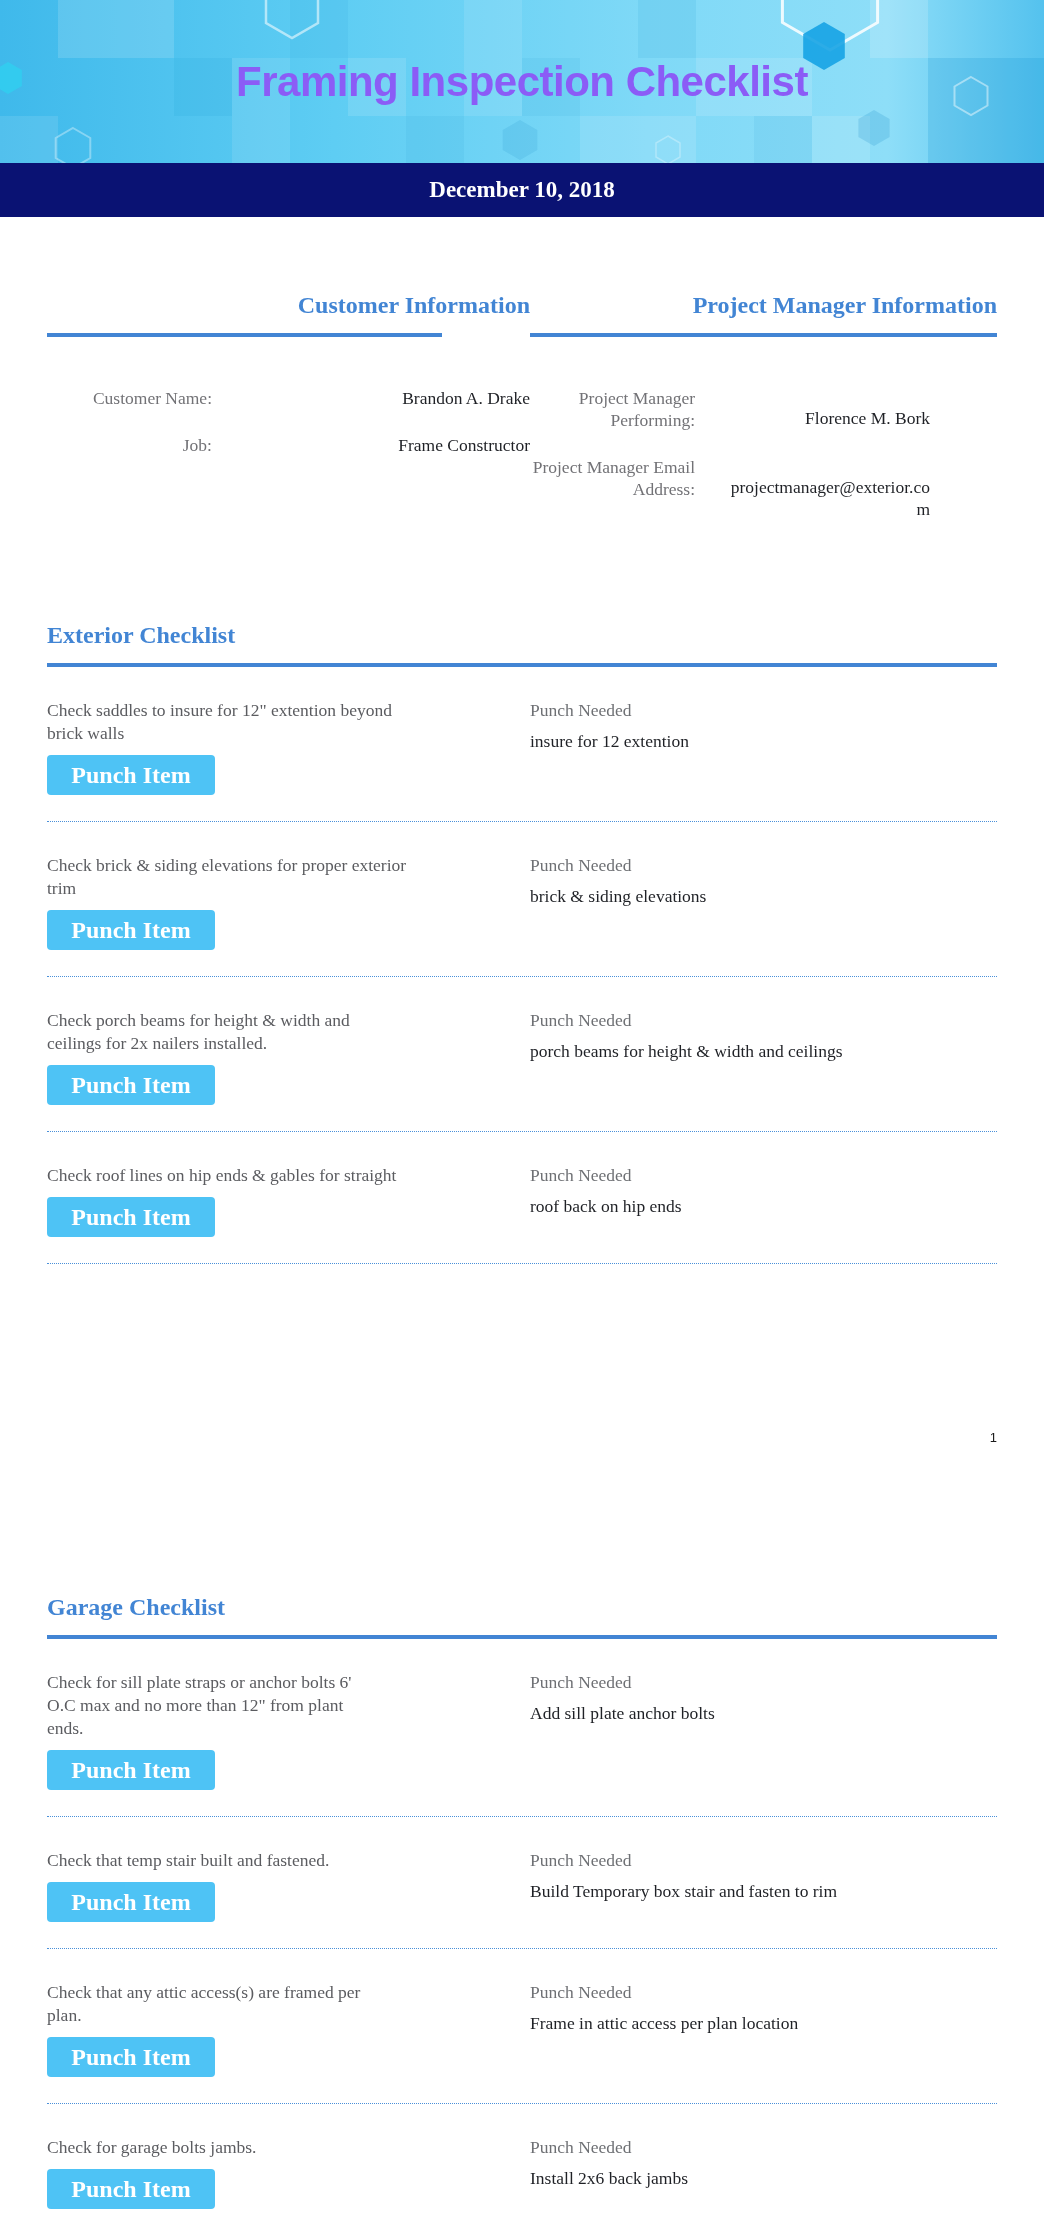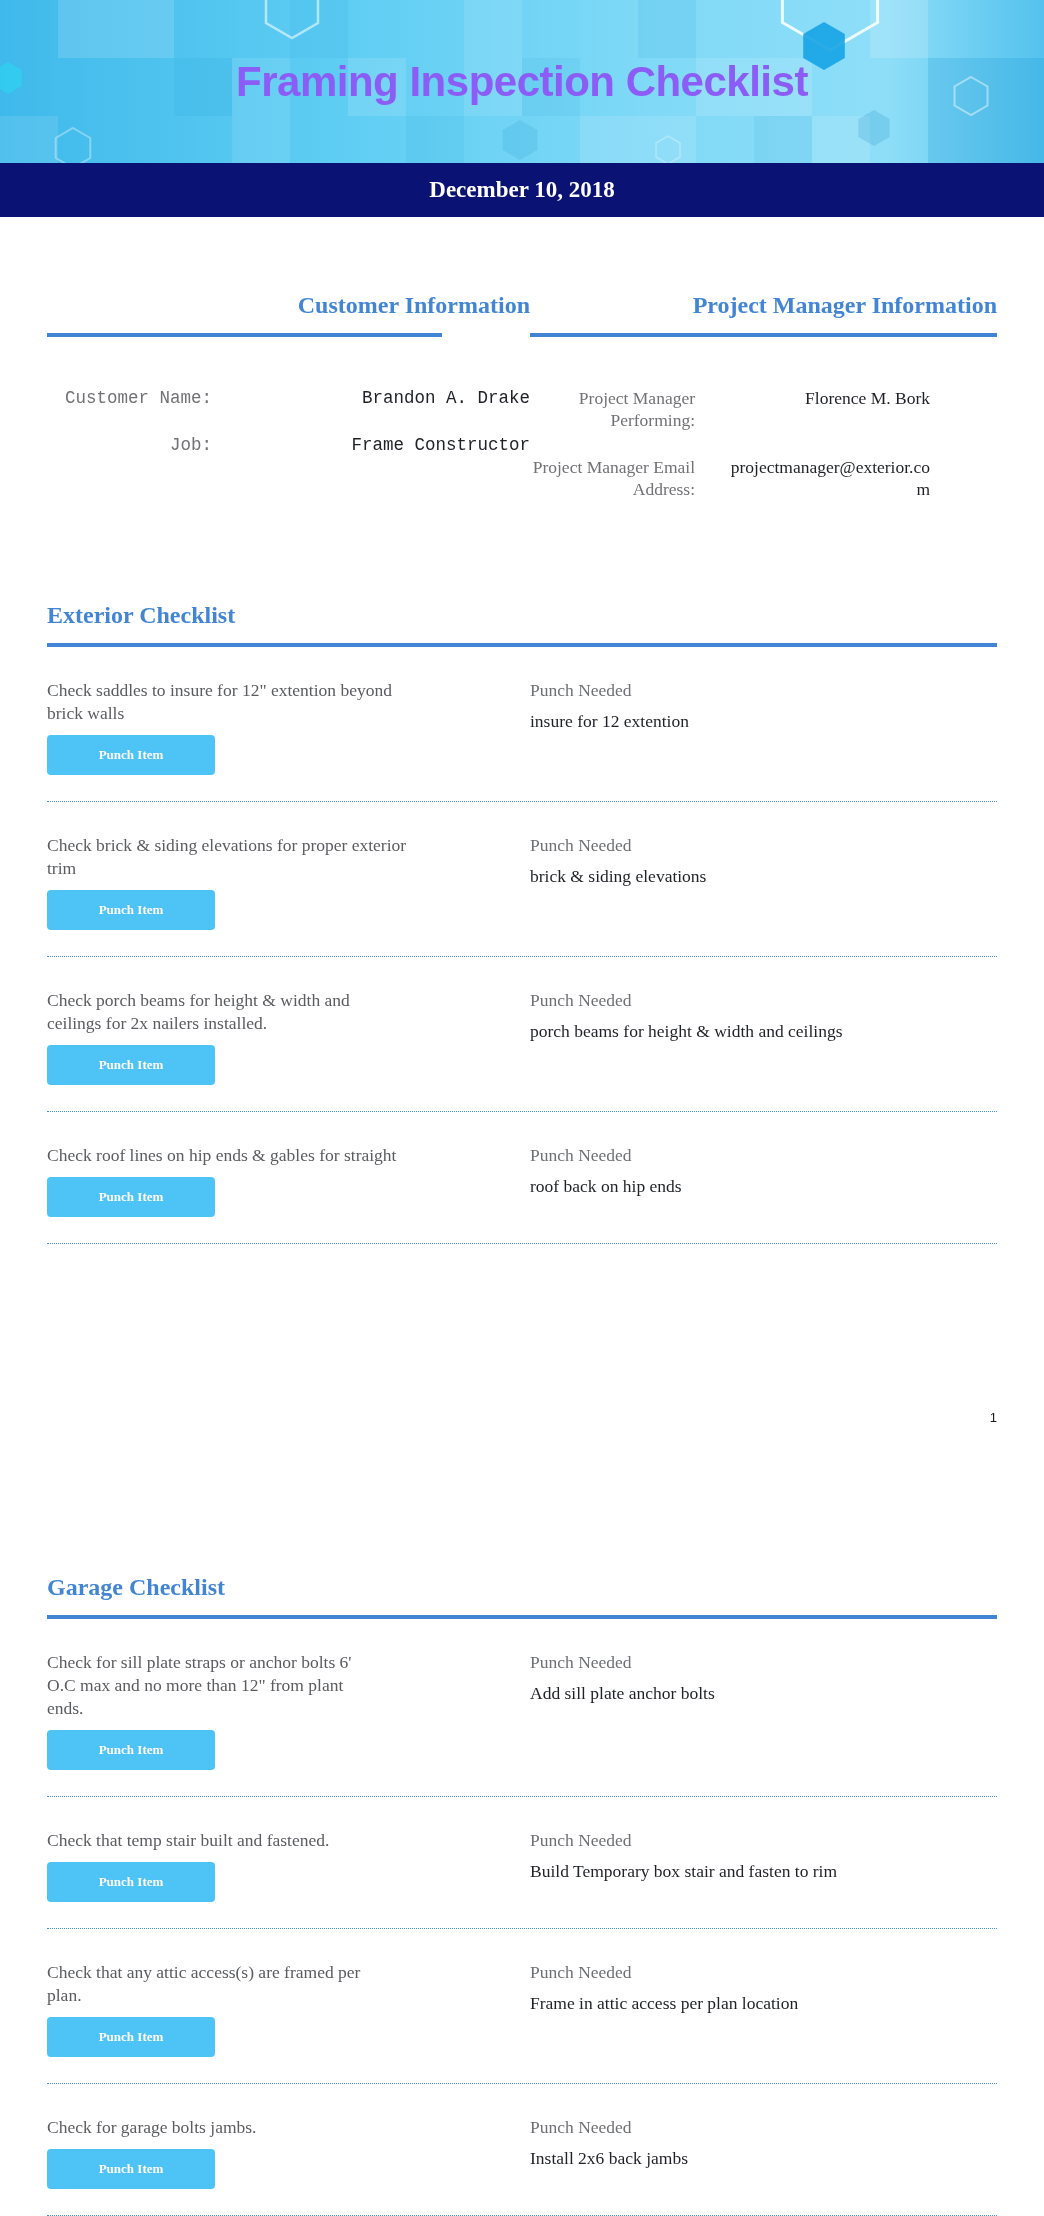--- a/index.html
+++ b/index.html
@@ -67,25 +67,25 @@
     text-align: right;
   }
   .info-col.customer .rule { width: 395px; }
   .info-fields { margin-top: 50px; }
   .field-row {
     display: grid;
     margin-bottom: 25px;
     font-size: 17.5px;
     line-height: 22px;
   }
-  .customer .field-row { grid-template-columns: 215px 1fr; font-family: Liberation Mono, monospace; }
+  .customer .field-row { grid-template-columns: 215px 1fr; }
   .pm .field-row { grid-template-columns: 190px 1fr; }
   .field-label { color: #727276; max-width: 165px; }
   .field-value { color: #1f2126; }
-  .pm .field-value { max-width: 210px; word-break: break-all; }
+  .pm .field-value { max-width: 210px; word-break: break-all; margin-top: 20px; }
 
   
   .checklist { }
   .checklist.exterior { margin-top: 76px; }
   .checklist.garage { margin-top: 148px; }
   .item {
     display: grid;
     grid-template-columns: 483px 1fr;
     padding: 32px 0 26px 0;
     border-bottom: 1px dotted #4a90d9;
@@ -107,21 +107,21 @@
   .punch-btn {
     display: inline-block;
     min-width: 168px;
     height: 40px;
     padding: 0 18px;
     border: none;
     border-radius: 4px;
     background: #4ec3f5;
     color: #ffffff;
     font-family: "Liberation Serif", "DejaVu Serif", serif;
-    font-size: 13px;
+    font-size: 24px;
     font-weight: 700;
     cursor: pointer;
   }
   .punch-label {
     font-size: 17.5px;
     line-height: 22px;
     color: #6e7074;
     margin-bottom: 9px;
   }
   .punch-value {

